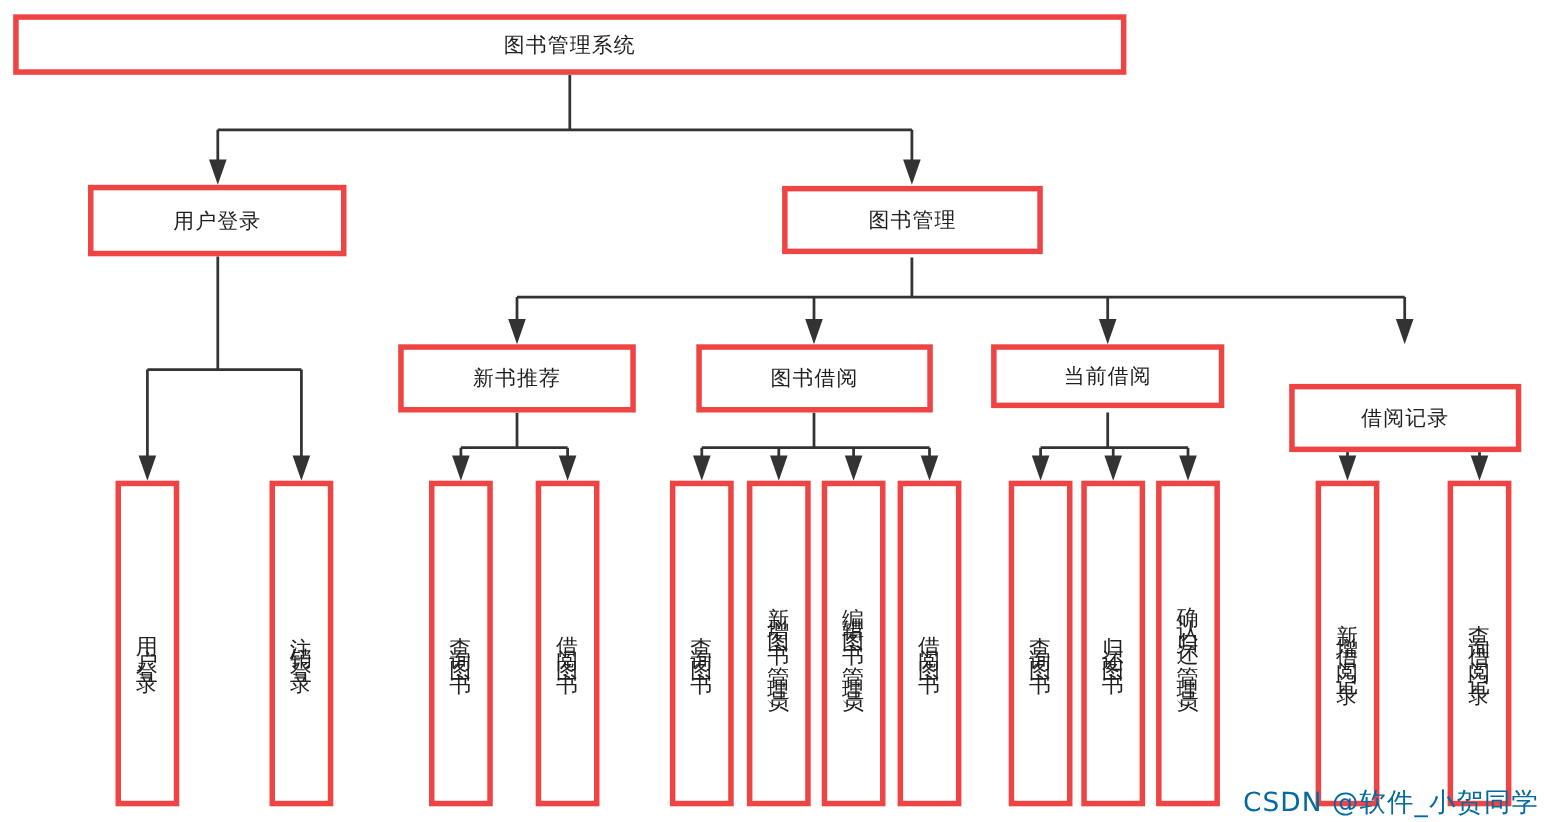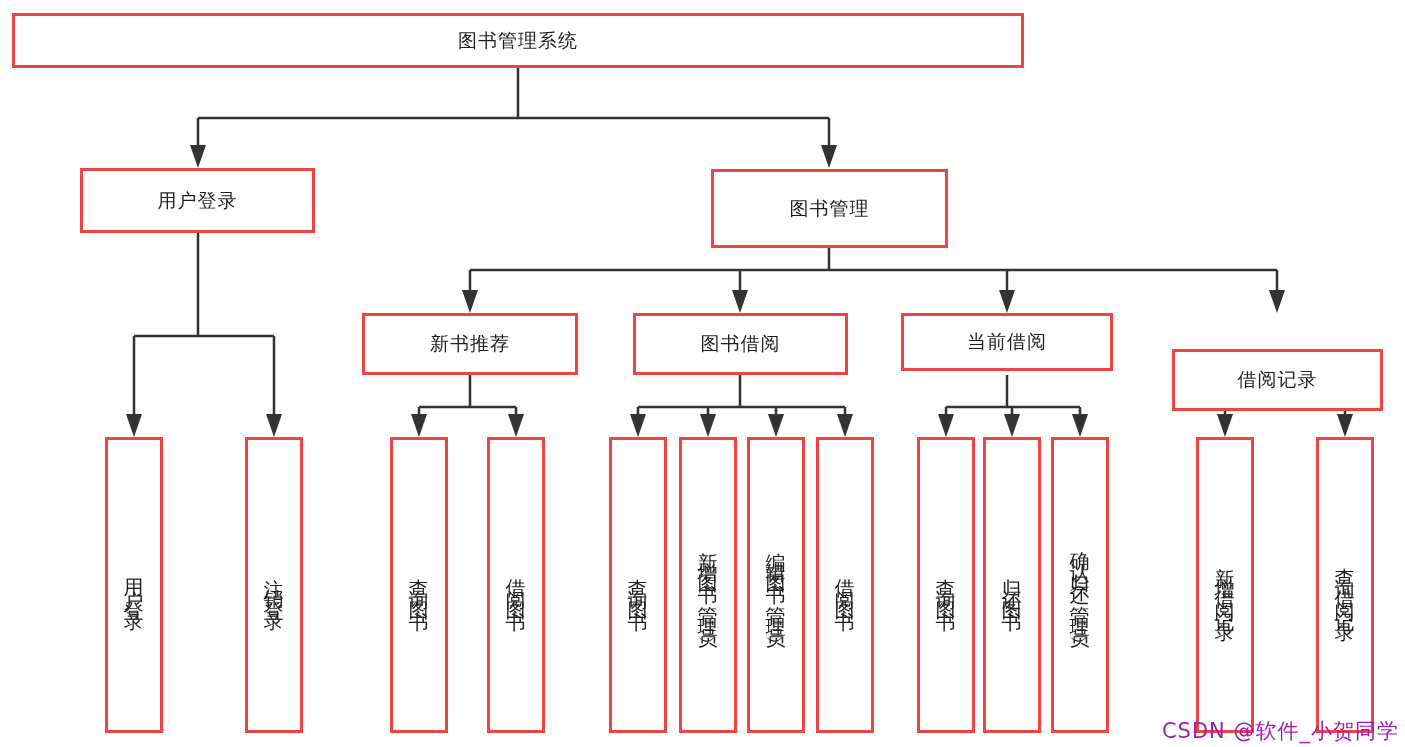--- a/index.html
+++ b/index.html
@@ -4,34 +4,34 @@
 <title>图书管理系统</title>
 <style>
   html,body { margin:0; padding:0; background:#ffffff; }
   body { font-family:"DejaVu Sans","Liberation Sans",sans-serif; }
   #stage {
     position:relative; width:1405px; height:747px; background:#ffffff; overflow:hidden;
   }
   #connectors { position:absolute; left:0; top:0; width:1405px; height:747px; }
   .node {
     position:absolute; box-sizing:border-box;
-    background:#ffffff; border:3px solid #ef4444;
+    background:#ffffff; border:5px solid #ef4444;
     display:flex; align-items:center; justify-content:center;
     color:#1f1f1f;
   }
   .node.h { font-size:19px; letter-spacing:1px; }
   .node.leaf span {
     writing-mode:vertical-rl; text-orientation:mixed;
     font-size:20px; letter-spacing:0.55em; line-height:1;
     white-space:nowrap;
   }
   .leaf { overflow:hidden; }
   #watermark {
     position:absolute; right:6px; bottom:2px;
-    font-size:21px; color:#a21caf; letter-spacing:1px;
+    font-size:24px; color:#0369a1; letter-spacing:1px;
     z-index:5; pointer-events:none;
   }
 </style>
 </head>
 <body>
 
 <div id="stage">
 
   <svg id="connectors" width="1405" height="747" viewBox="0 0 1405 747">
     <g stroke="#333333" stroke-width="2.5" fill="none">
@@ -69,21 +69,21 @@
       <polygon points="1004,414 1020,414 1012,437"></polygon>
       <polygon points="1072,414 1088,414 1080,437"></polygon>
       <polygon points="1217,414 1233,414 1225,437"></polygon>
       <polygon points="1337,414 1353,414 1345,437"></polygon>
     </g>
   </svg>
 
   <div class="node h" style="left:12px; top:13px; width:1012px; height:55px;">图书管理系统</div>
 
   <div class="node h" style="left:80px; top:168px; width:235px; height:65px;">用户登录</div>
-  <div class="node h" style="left:711px; top:169px; width:237px; height:79px;">图书管理</div>
+  <div class="node h" style="left:711px; top:169px; width:237px; height:62px;">图书管理</div>
 
   <div class="node h" style="left:633px; top:313px; width:215px; height:62px;">图书借阅</div>
   <div class="node h" style="left:362px; top:313px; width:216px; height:62px;">新书推荐</div>
   <div class="node h" style="left:901px; top:313px; width:212px; height:58px;">当前借阅</div>
   <div class="node h" style="left:1172px; top:313px; width:211px; height:62px;margin-top:36px;">借阅记录</div>
 
   <div class="node leaf" style="left:105px; top:437px; width:58px; height:296px;">
     <span>用户登录</span>
   </div>
   <div class="node leaf" style="left:245px; top:437px; width:58px; height:296px;">

